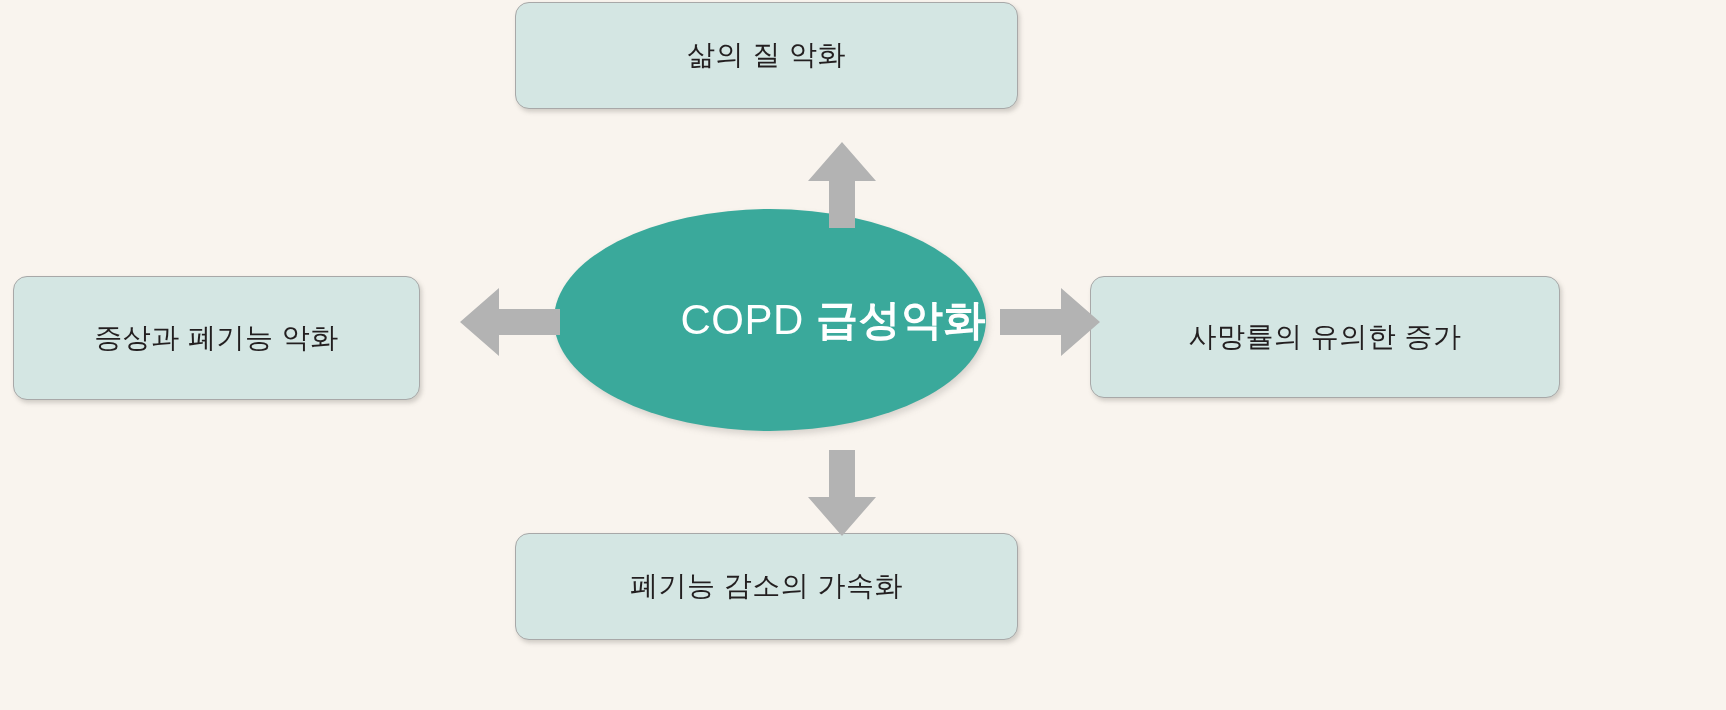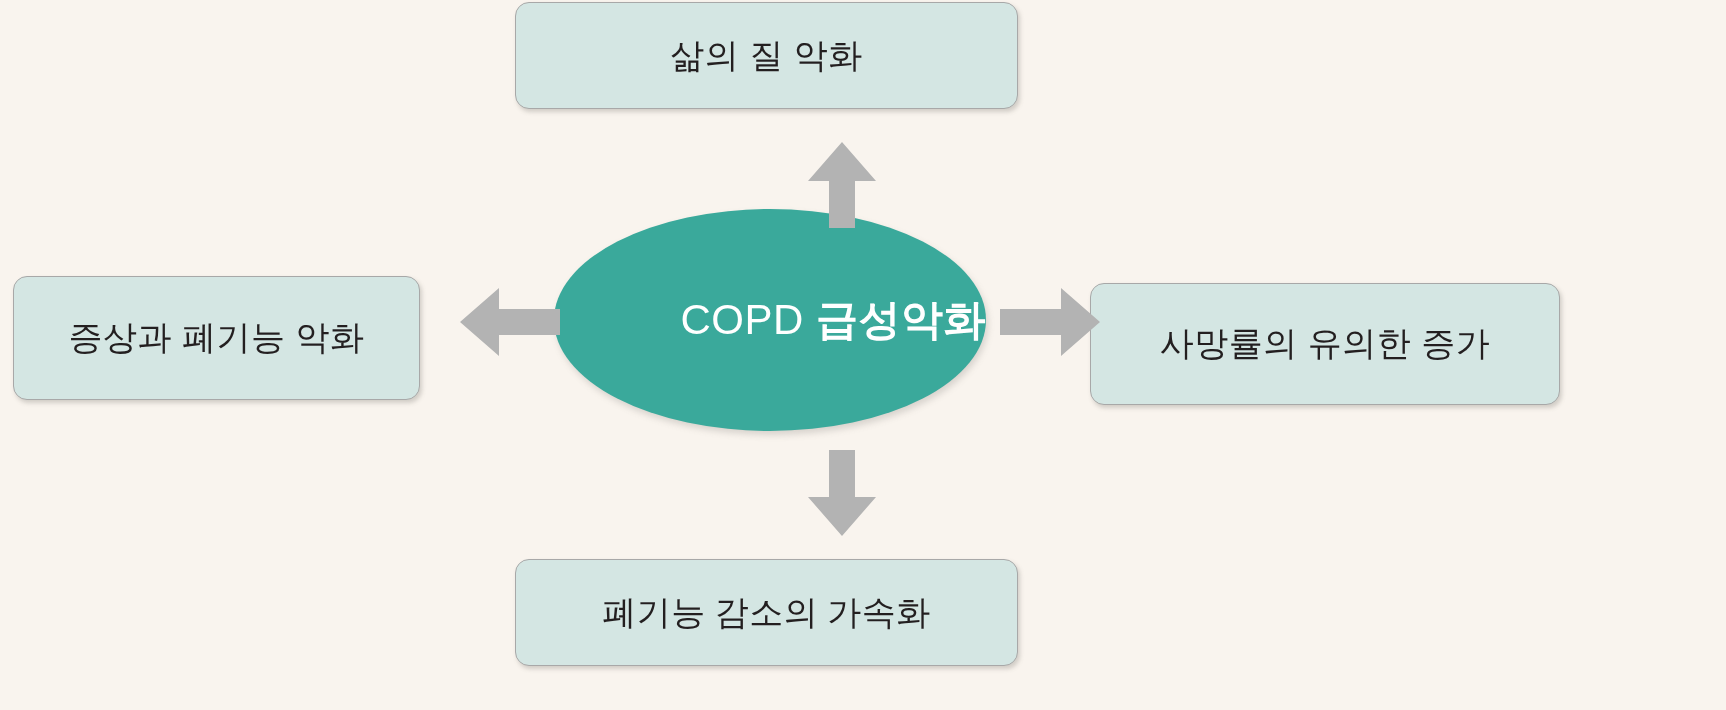--- a/index.html
+++ b/index.html
@@ -29,21 +29,21 @@
     background: #d4e6e3;
     border: 1.5px solid #a8a8a8;
     border-radius: 14px;
     display: flex;
     align-items: center;
     justify-content: center;
     box-shadow: 2px 3px 4px rgba(120, 115, 110, 0.30);
   }
   .outcome-label {
     color: #231f20;
-    font-size: 34px;
+    font-size: 28px;
     line-height: 1.15;
     letter-spacing: 0.5px;
     white-space: nowrap;
     text-align: center;
   }
 
   #box-top {
     left: 515px;
     top: 2px;
     width: 503px;
@@ -53,28 +53,26 @@
     left: 13px;
     top: 276px;
     width: 407px;
     height: 124px;
   }
   #box-right {
     left: 1090px;
     top: 276px;
     width: 470px;
     height: 122px;
-    margin-top: 7px;
   }
   #box-bottom {
     left: 515px;
-    top: 559px;
+    top: 533px;
     width: 503px;
     height: 107px;
-    font-family: Liberation Serif, serif;
   }
 
   
   #center-node {
     position: absolute;
     left: 554px;
     top: 209px;
     width: 432px;
     height: 222px;
     background: #3aa99b;

